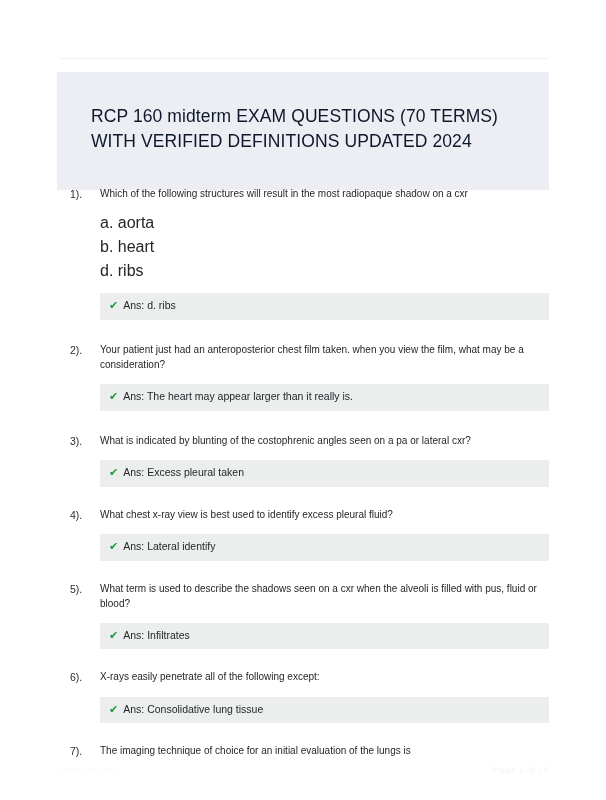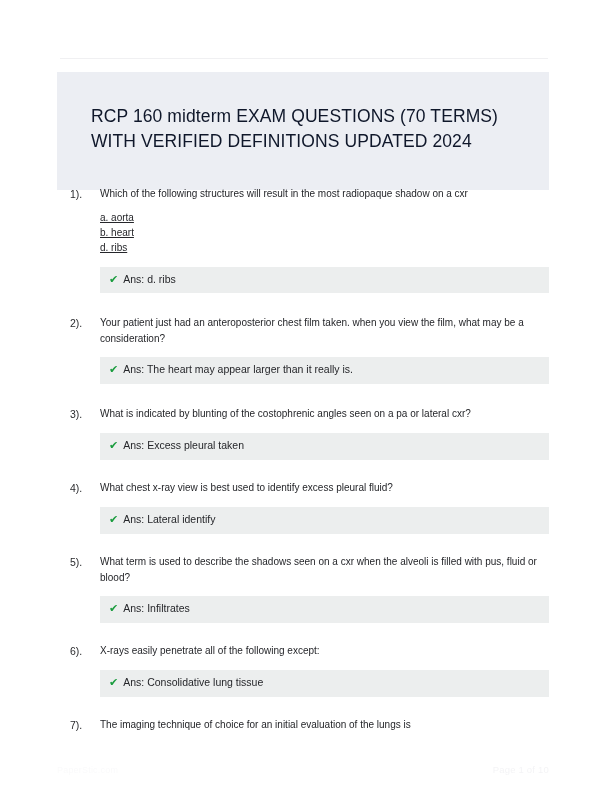--- a/index.html
+++ b/index.html
@@ -77,24 +77,23 @@
   .qtext {
     flex: 1 1 auto;
     font-size: 10px;
     line-height: 1.55;
     color: #25262a;
   }
   .options {
     margin: 9px 0 0 43px;
   }
   .option {
-    font-size: 10px;
+    font-size: 16px;
     line-height: 1.48;
     color: #25262a;
-    text-decoration: underline;
   }
   .answer-bar {
     margin: 11px 0 0 43px;
     width: 449px;
     box-sizing: border-box;
     background: #eceeee;
     padding: 5px 9px 6px 9px;
     display: flex;
     align-items: baseline;
   }

